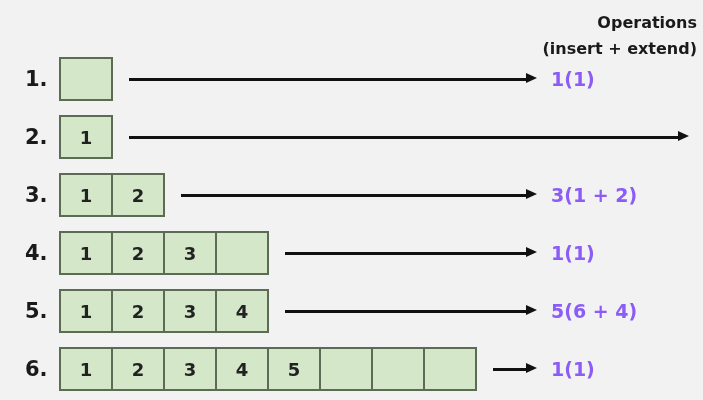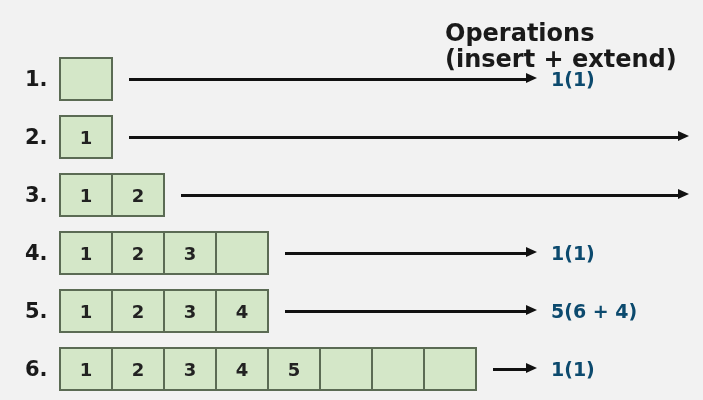--- a/index.html
+++ b/index.html
@@ -6,26 +6,26 @@
   .canvas {
     position: relative;
     width: 703px;
     height: 400px;
     background: #f2f2f2;
     font-family: "DejaVu Sans", "Liberation Sans", sans-serif;
     overflow: hidden;
   }
   .header {
     position: absolute;
-    top: 20px;
+    top: 10px;
     left: 445px;
     width: 252px;
-    text-align: left;
+    text-align: right;
     font-weight: bold;
-    font-size: 24px;
+    font-size: 16px;
     line-height: 26px;
     color: #1a1a1a;
   }
   .rows {
     position: absolute;
     top: 57px;
     left: 0;
     right: 0;
   }
   .row {
@@ -80,21 +80,21 @@
     width: 0;
     height: 0;
     border-left: 11px solid #111111;
     border-top: 5.5px solid transparent;
     border-bottom: 5.5px solid transparent;
   }
   .ops {
     width: 152px;
     font-weight: bold;
     font-size: 19px;
-    color: #0c4a6e;
+    color: #8b5cf6;
     white-space: nowrap;
   }
 </style>
 </head>
 <body>
 
 <div class="canvas">
 
   <div class="header">
     <div>Operations</div>
@@ -129,20 +129,21 @@
     <div class="row">
       <div class="row-num">3.</div>
       <div class="boxes">
           <div class="cell">1</div>
           <div class="cell">2</div>
         </div>
       <div class="arrow">
         <div class="arrow-line"></div>
         <div class="arrow-head"></div>
       </div>
+      <div class="ops">3(1 + 2)</div>
     </div>
 
     <div class="row">
       <div class="row-num">4.</div>
       <div class="boxes">
           <div class="cell">1</div>
           <div class="cell">2</div>
           <div class="cell">3</div>
           <div class="cell"></div>
         </div>

